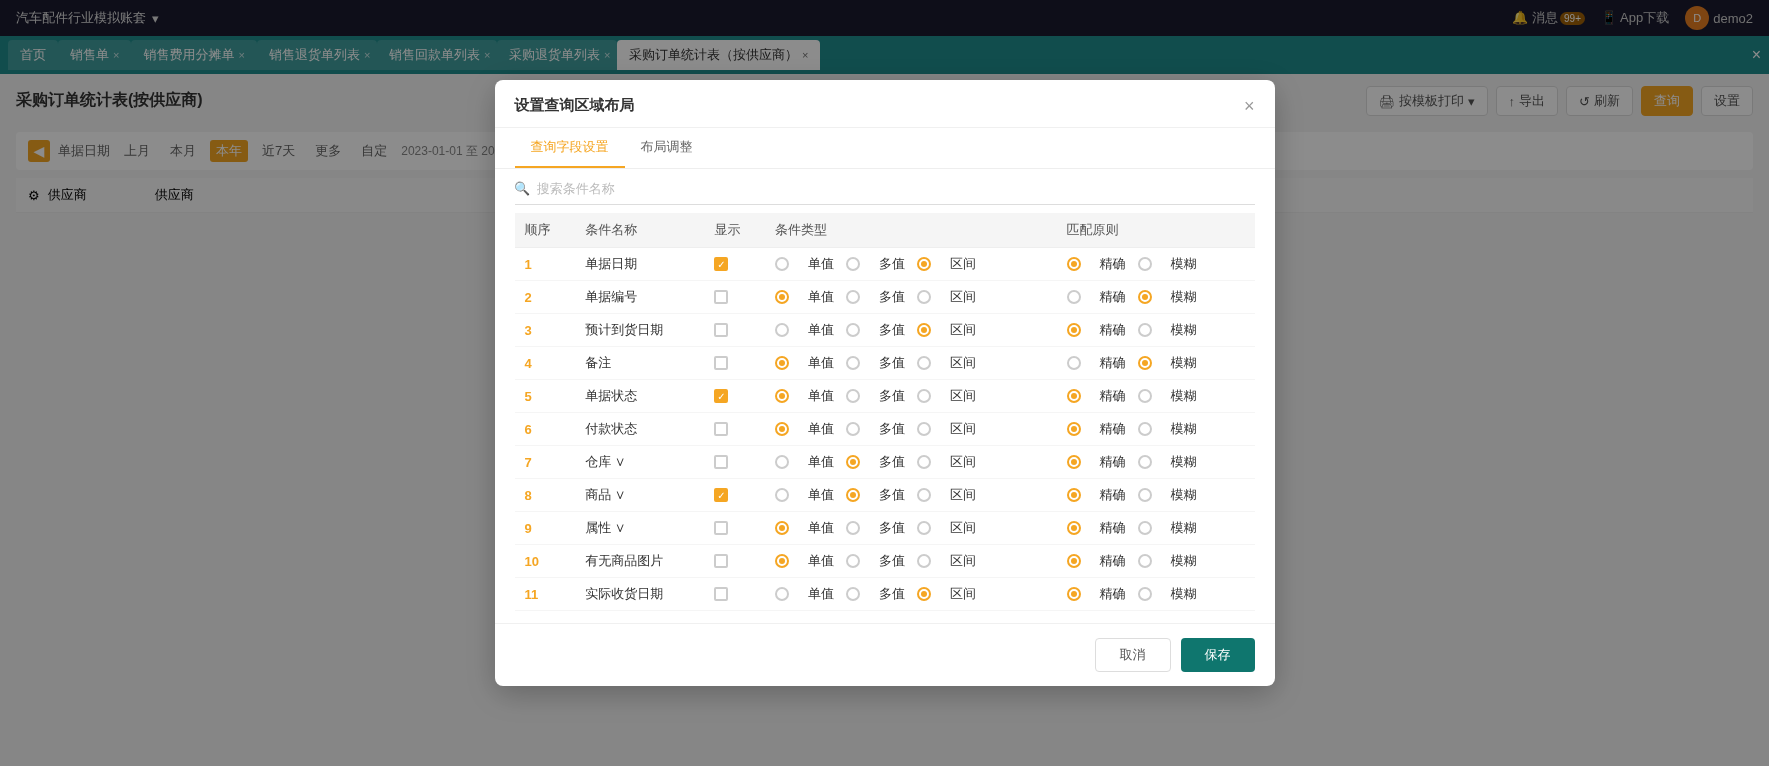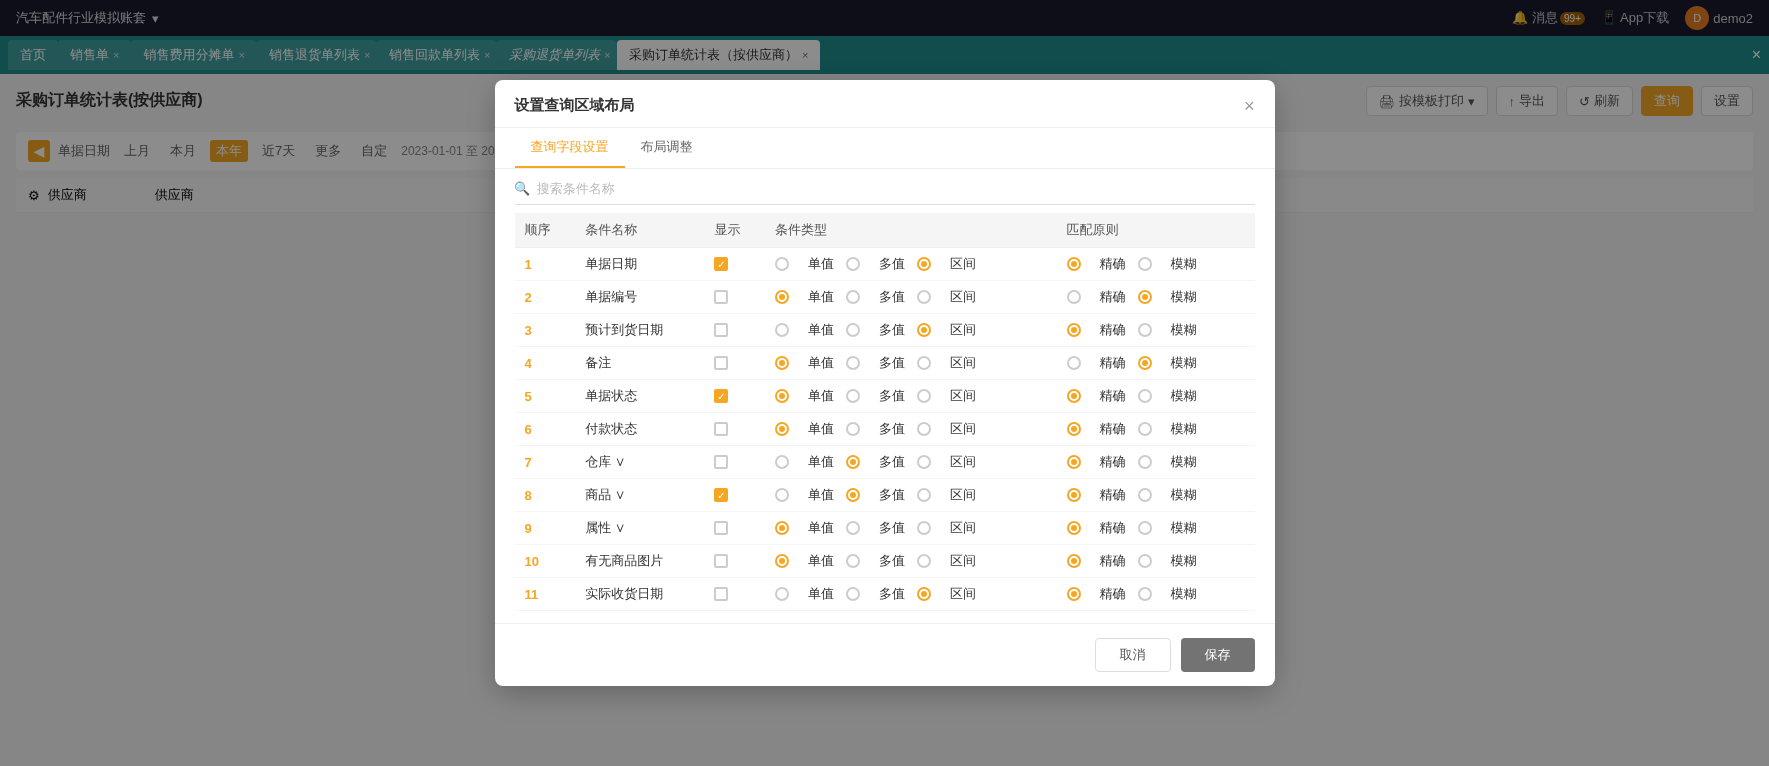--- a/index.html
+++ b/index.html
@@ -269,21 +269,21 @@
       border: 1px solid #ddd;
       background: #fff;
       border-radius: 4px;
       cursor: pointer;
       font-size: 13px;
       color: #555;
     }
     .btn-save {
       padding: 7px 24px;
       border: none;
-      background: #737373;
+      background: #0f766e;
       color: #fff;
       border-radius: 4px;
       cursor: pointer;
       font-size: 13px;
     }
     .table-with-scroll {
       display: flex;
       flex: 1;
       overflow: hidden;
     }
@@ -315,21 +315,21 @@
     </span>
   </div>
 </div>
 
 <div class="tab-bar">
   <span class="tab-item">首页</span>
   <span class="tab-item">销售单 <span class="close-x">×</span></span>
   <span class="tab-item">销售费用分摊单 <span class="close-x">×</span></span>
   <span class="tab-item" style="max-width:120px;overflow:hidden;white-space:nowrap;text-overflow:ellipsis;">销售退货单列表 <span class="close-x">×</span></span>
   <span class="tab-item" style="max-width:120px;overflow:hidden;white-space:nowrap;text-overflow:ellipsis;">销售回款单列表 <span class="close-x">×</span></span>
-  <span class="tab-item" style="max-width:120px;overflow:hidden;white-space:nowrap;text-overflow:ellipsis;font-style:italic;">采购退货单列表 <span class="close-x">×</span></span>
+  <span class="tab-item" style="max-width:120px;overflow:hidden;white-space:nowrap;text-overflow:ellipsis;">采购退货单列表 <span class="close-x">×</span></span>
   <span class="tab-item active">采购订单统计表（按供应商） <span class="close-x">×</span></span>
   <span style="flex:1"></span>
   <span style="color:#fff;cursor:pointer;font-size:16px;">×</span>
 </div>
 
 <div class="page-content">
   <div style="display:flex;align-items:center;justify-content:space-between;margin-bottom:8px;">
     <h2 class="page-title">采购订单统计表(按供应商)</h2>
     <div class="toolbar">
       <button class="toolbar-btn">

